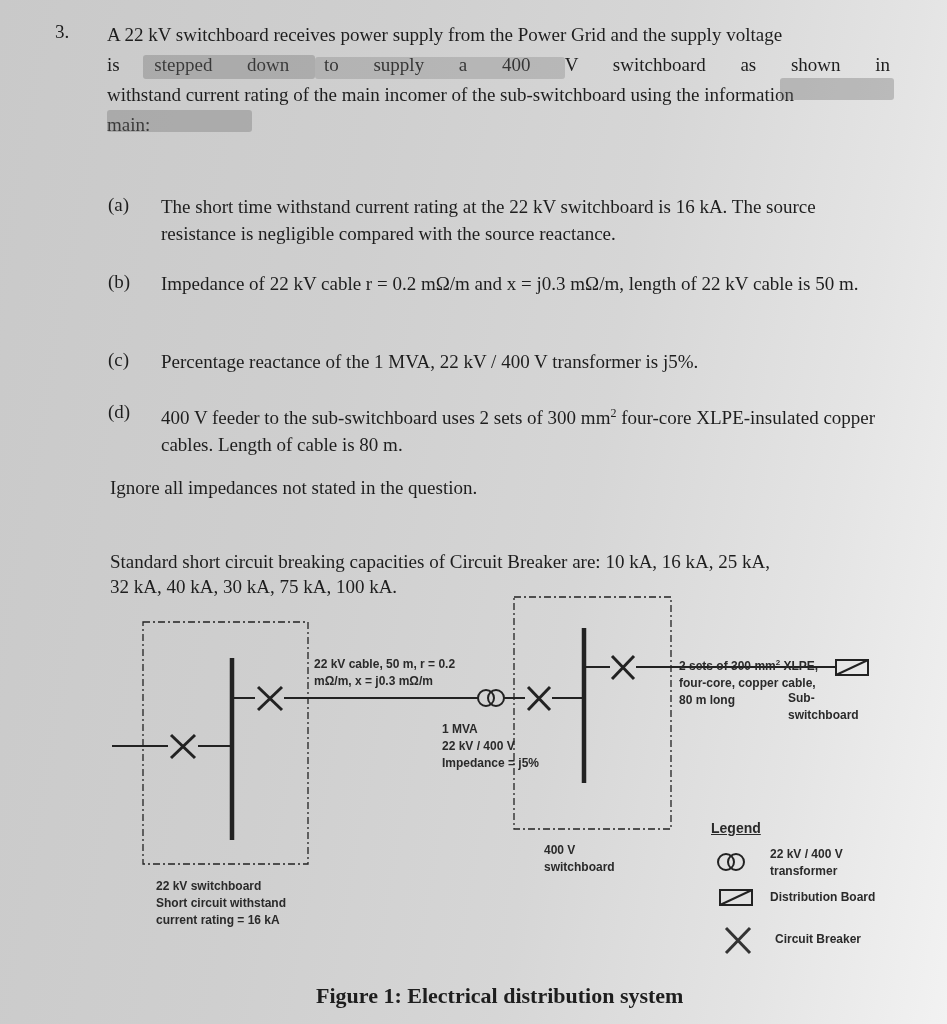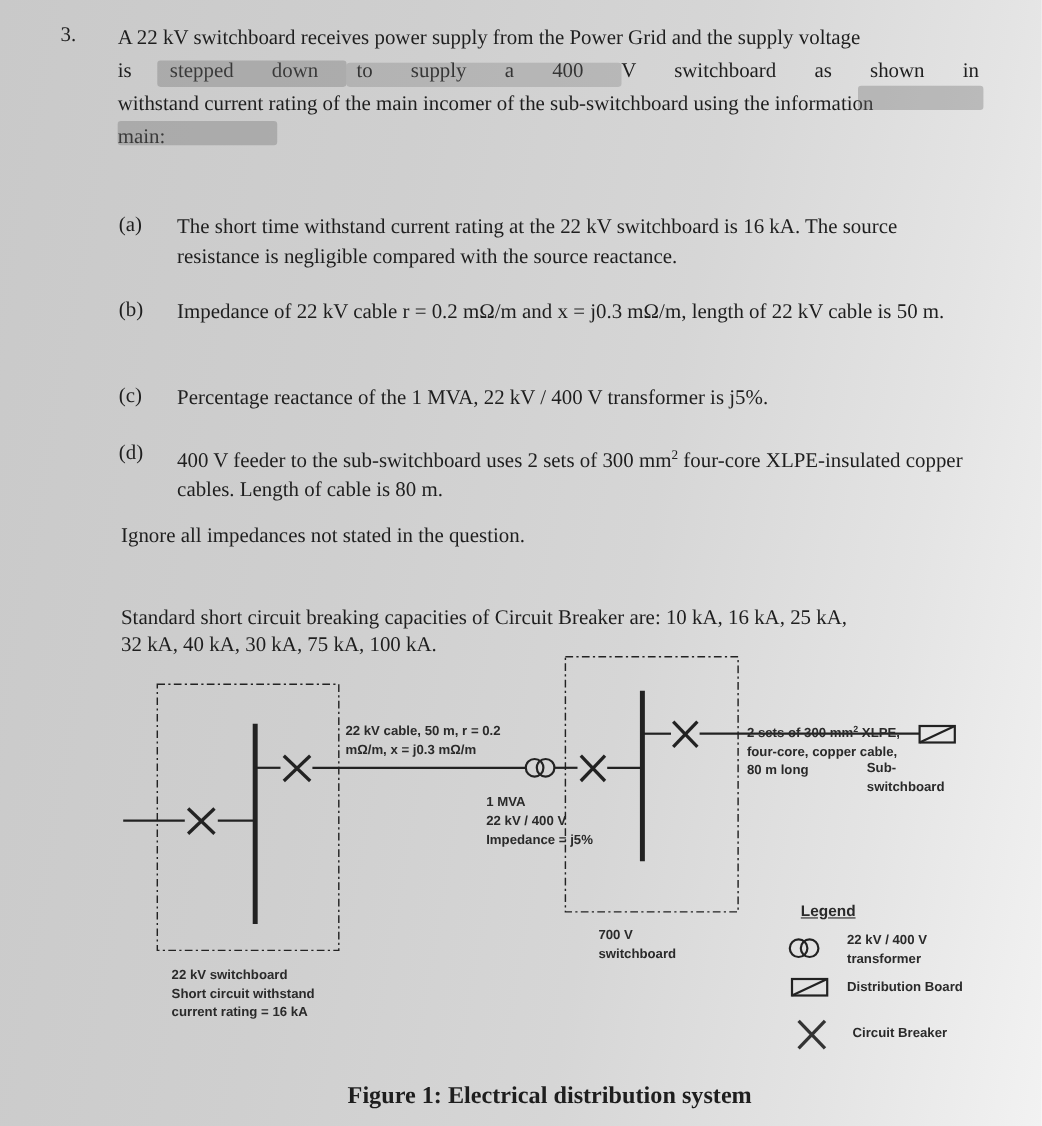--- a/index.html
+++ b/index.html
@@ -138,30 +138,30 @@
 <div class="abs diag-font" style="left:679px;top:606px;margin-top:48px;">
   <div><span>2 sets of 300 mm</span><sup style="font-size:8px">2</sup><span> XLPE,</span></div>
   <div>four-core, copper cable,</div>
   <div>80 m long</div>
 </div>
 <div class="abs diag-font" style="left:788px;top:690px;">
   <div>Sub-</div>
   <div>switchboard</div>
 </div>
 <div class="abs diag-font" style="left:544px;top:842px;">
-  <div>700 V</div>
+  <div>400 V</div>
   <div>switchboard</div>
 </div>
 <div class="abs diag-font" style="left:156px;top:878px;">
   <div>22 kV switchboard</div>
   <div>Short circuit withstand</div>
   <div>current rating = 16 kA</div>
 </div>
 
-<div class="abs diag-font" style="left:711px;top:820px;font-size:14px;text-decoration:underline;margin-left:17px;">Legend</div>
+<div class="abs diag-font" style="left:711px;top:820px;font-size:14px;text-decoration:underline;">Legend</div>
 <div class="abs diag-font" style="left:770px;top:846px;">
   <div>22 kV / 400 V</div>
   <div>transformer</div>
 </div>
 <div class="abs diag-font" style="left:770px;top:889px;text-align:right;">Distribution Board</div>
 <div class="abs diag-font" style="left:775px;top:931px;">Circuit Breaker</div>
 
 <div class="abs fig-caption" style="left:316px;top:983px;">Figure 1: Electrical distribution system</div>
 
 </body></html>

